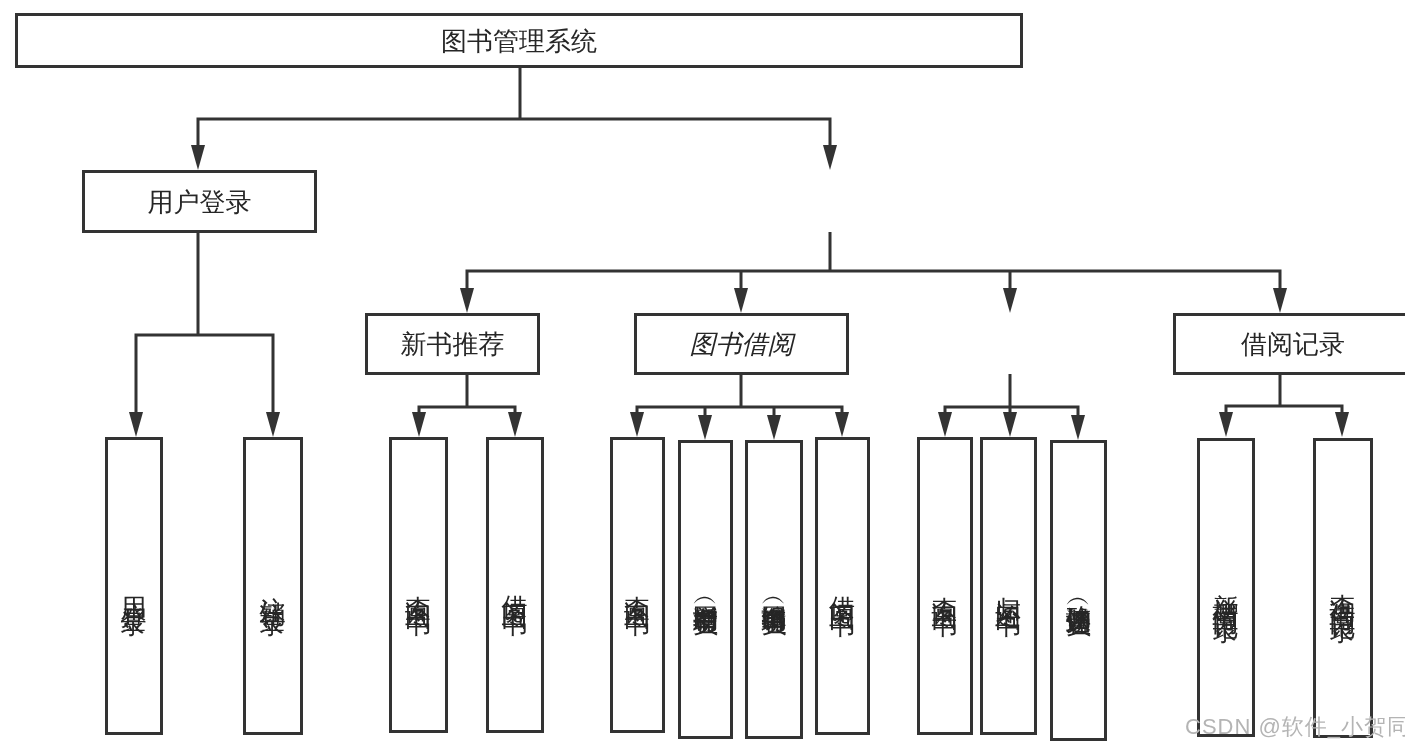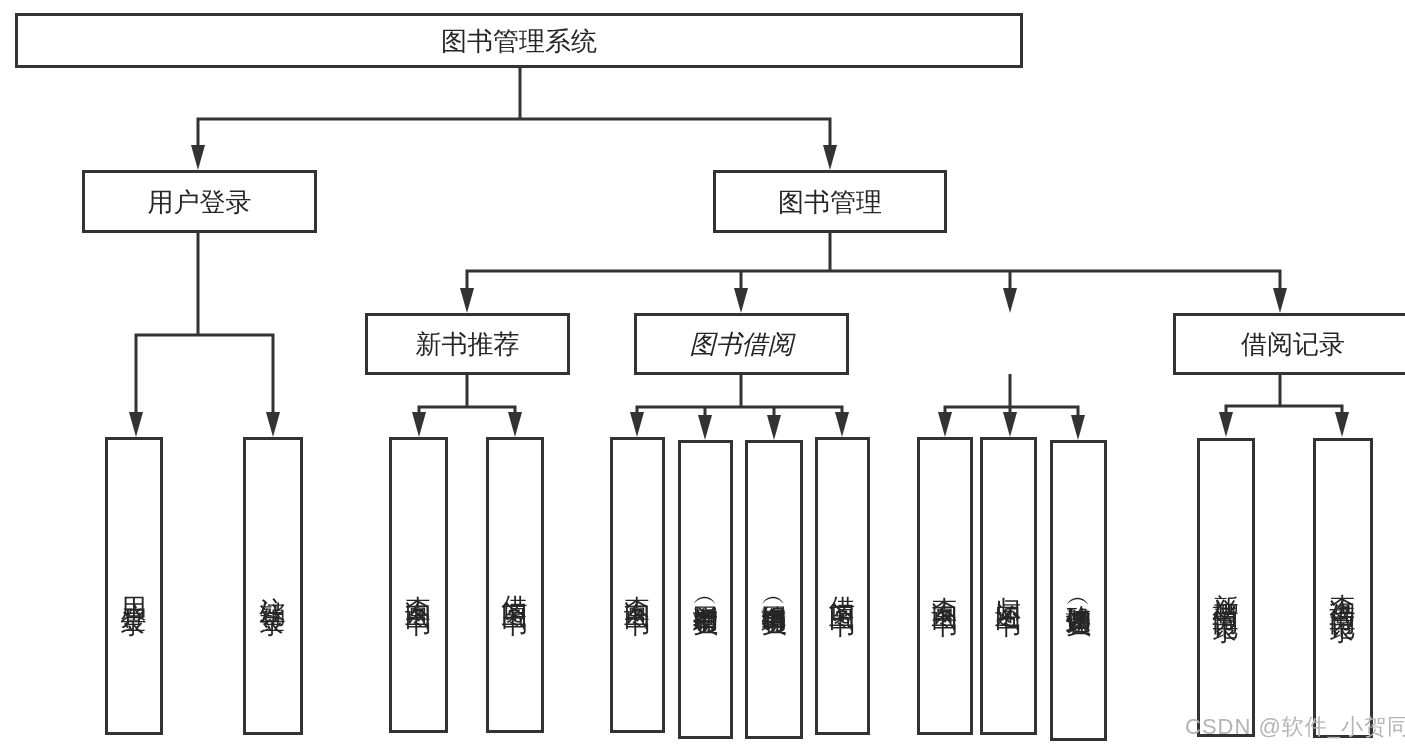--- a/index.html
+++ b/index.html
@@ -93,23 +93,22 @@
       <polygon points="1003,412 1017,412 1010,437"></polygon>
       <polygon points="1071,415 1085,415 1078,440"></polygon>
       <polygon points="1219,412 1233,412 1226,437"></polygon>
       <polygon points="1335,412 1349,412 1342,437"></polygon>
     </g>
   </svg>
 
   <div class="node" style="left:15px; top:13px; width:1008px; height:55px;">图书管理系统</div>
 
   <div class="node" style="left:82px; top:170px; width:235px; height:63px;">用户登录</div>
-  <div class="node" style="left:713px; top:170px; width:234px; height:63px;">图书管理</div>
 
-  <div class="node" style="left:365px; top:313px; width:205px; height:62px;">新书推荐</div>
+  <div class="node" style="left:365px; top:313px; width:175px; height:62px;">新书推荐</div>
   <div class="node" style="left:634px; top:313px; width:215px; height:62px;font-style:italic;">图书借阅</div>
   <div class="node" style="left:1173px; top:313px; width:240px; height:62px;">借阅记录</div>
 
   <div class="node node-v" style="left:105px; top:437px; width:58px; height:298px;">用户登录</div>
   <div class="node node-v" style="left:243px; top:437px; width:60px; height:298px;">注销登录</div>
 
   <div class="node node-v" style="left:389px; top:437px; width:59px; height:296px;">查询图书</div>
   <div class="node node-v" style="left:486px; top:437px; width:58px; height:296px;">借阅图书</div>
 
   <div class="node node-v" style="left:610px; top:437px; width:55px; height:296px;">查询图书</div>

